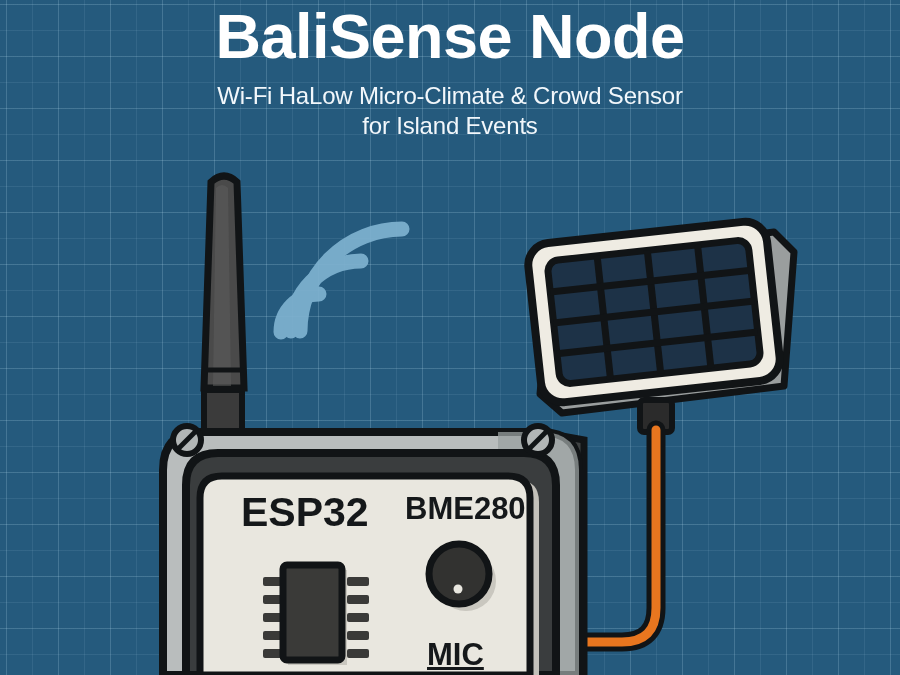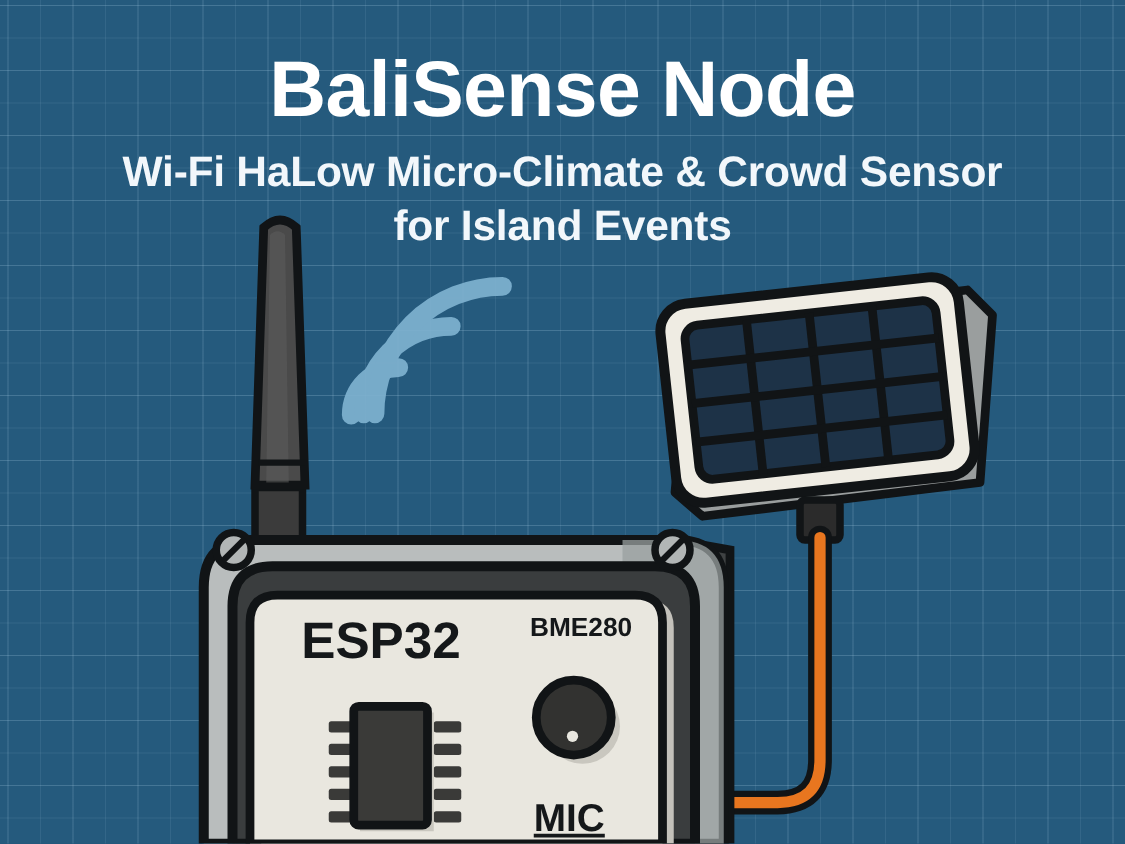--- a/index.html
+++ b/index.html
@@ -15,36 +15,36 @@
     background-image:
       linear-gradient(to right, rgba(190,225,245,0.13) 1px, transparent 1px),
       linear-gradient(to bottom, rgba(190,225,245,0.13) 1px, transparent 1px),
       linear-gradient(to right, rgba(190,225,245,0.09) 1px, transparent 1px),
       linear-gradient(to bottom, rgba(190,225,245,0.09) 1px, transparent 1px);
     background-size:52px 52px,52px 52px,26px 26px,26px 26px;
     background-position:6px 4px,6px 4px,6px 4px,6px 4px;
   }
   .hdr{position:absolute;left:0;right:0;top:0;text-align:center;}
   #title{
-    margin:0;padding-top:40px;
+    margin:0;padding-top:4px;
     font-size:63px;line-height:1.02;font-weight:bold;
     color:#ffffff;letter-spacing:-0.5px;
   }
   #subtitle{
     margin:0;padding-top:13px;
-    font-size:34px;line-height:1.26;font-weight:bold;
+    font-size:24px;line-height:1.26;font-weight:normal;
     color:#f2f7fb;letter-spacing:-0.2px;
   }
   #art{position:absolute;left:0;top:0;width:900px;height:675px;}
   .lbl{
     position:absolute;font-weight:bold;color:#15181a;
     letter-spacing:0px;white-space:nowrap;
   }
   #lbl-esp32{left:241px;top:489px;font-size:41px;}
-  #lbl-bme280{left:424px;top:491px;font-size:21px;}
+  #lbl-bme280{left:405px;top:491px;font-size:31px;}
   #lbl-mic{left:427px;top:637px;font-size:31px;text-decoration:underline;}
 </style>
 </head>
 <body>
 
 <div id="stage">
 
   <div class="hdr">
     <h1 id="title">BaliSense Node</h1>
     <div id="subtitle">

